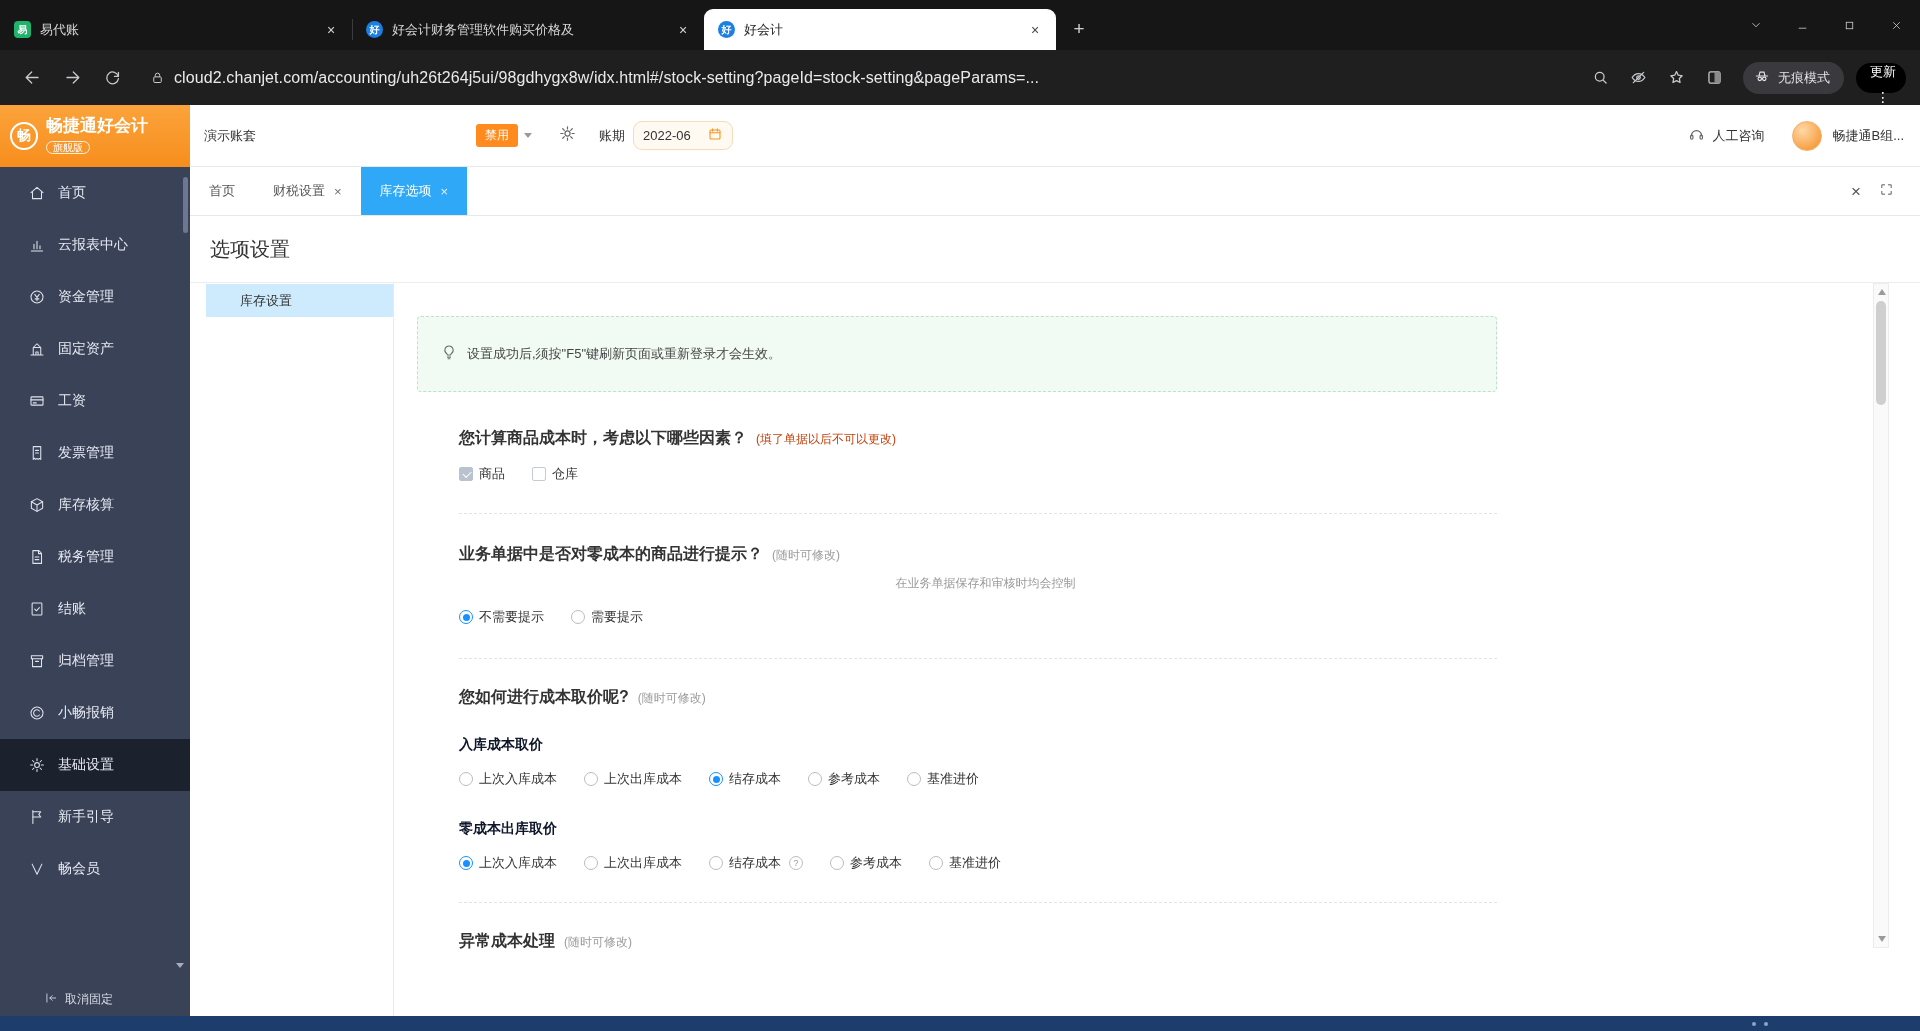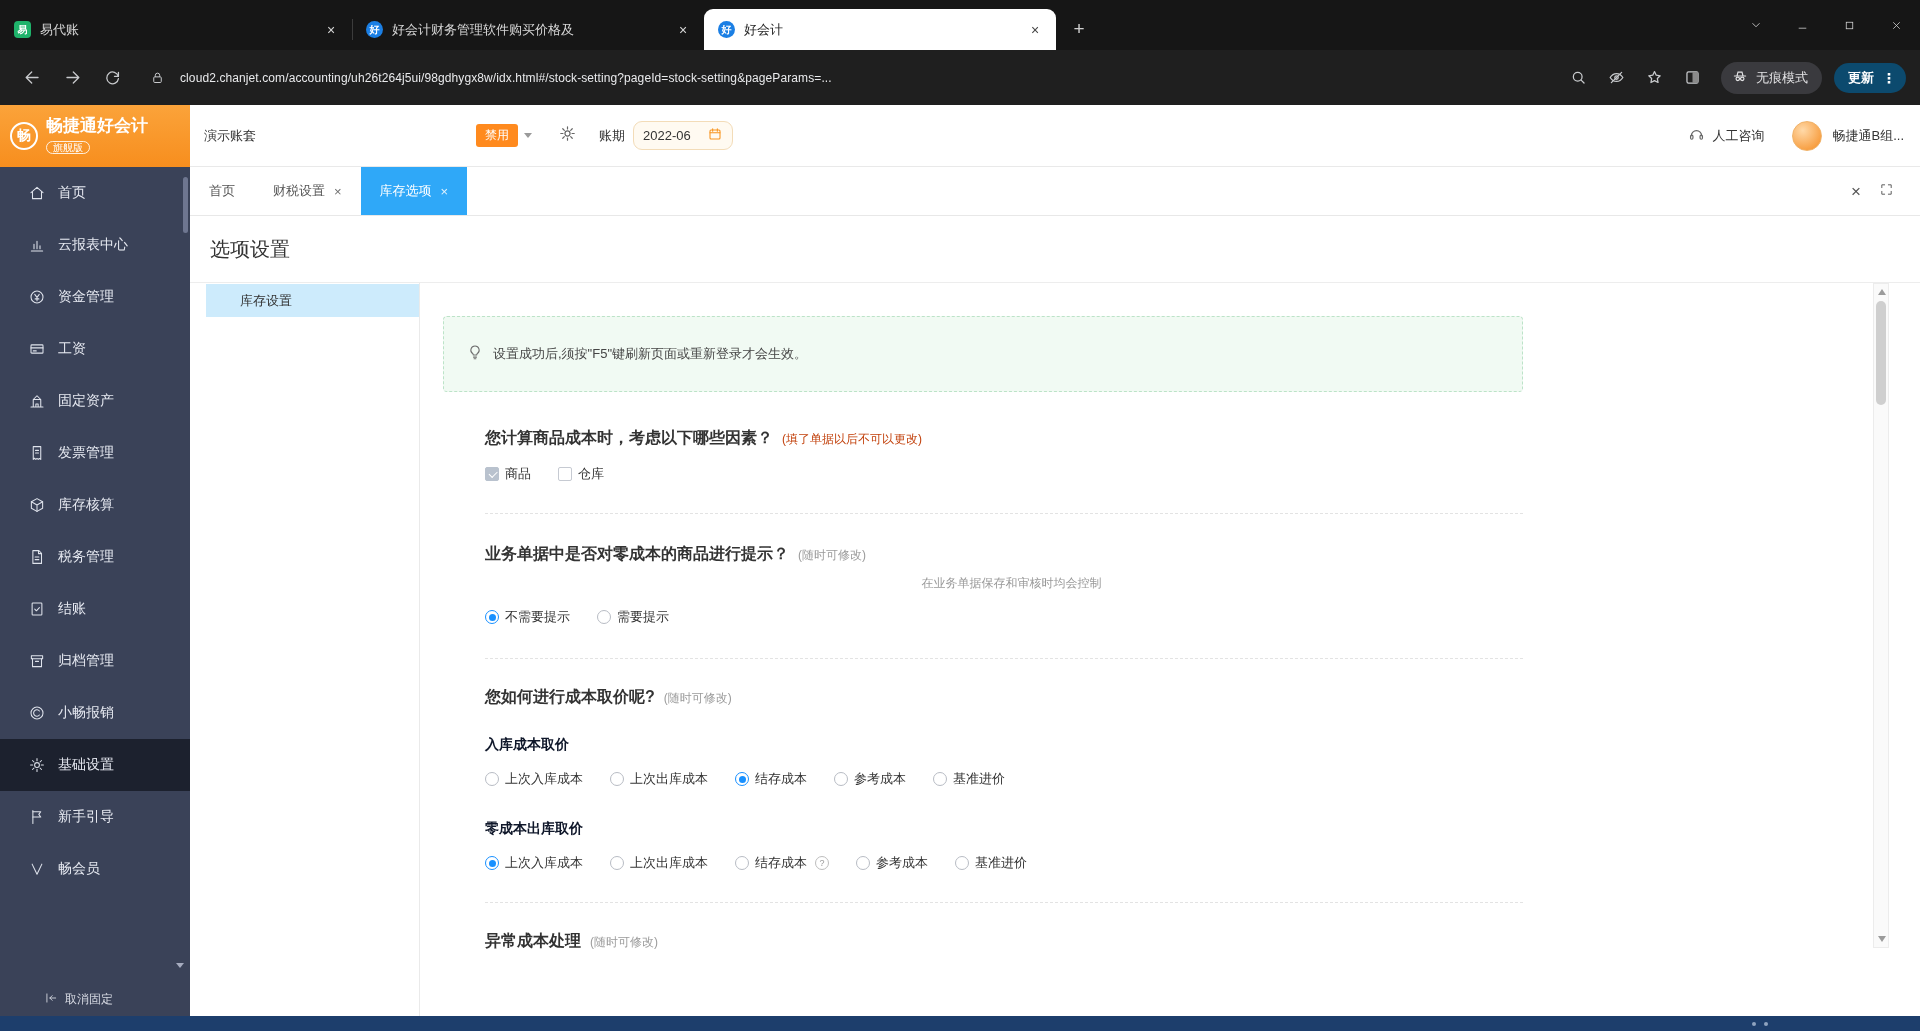--- a/index.html
+++ b/index.html
@@ -23,25 +23,25 @@
   .win-btn { width:47px; height:50px; display:flex; align-items:center; justify-content:center; color:#D9D9D9; }
   .win-btn svg { width:13px; height:13px; stroke:#D9D9D9; stroke-width:1.4; fill:none; }
   .tab-chevron svg { width:14px; height:14px; }
 
   
   .toolbar { height:55px; background:#1F1F1F; display:flex; align-items:center; padding:0 14px; flex-shrink:0; gap:4px; }
   .nav-btn { width:36px; height:36px; display:flex; align-items:center; justify-content:center; border-radius:50%; }
   .nav-btn svg, .tool-btn svg { width:19px; height:19px; stroke:#C8CACD; stroke-width:1.6; fill:none; stroke-linecap:round; stroke-linejoin:round; }
   .lockbox { width:26px; height:26px; display:flex; align-items:center; justify-content:center; margin-left:10px; }
   .lockbox svg { width:15px; height:15px; stroke:#C8CACD; stroke-width:1.6; fill:none; }
-  .url { flex:1; color:#E9EAEC; font-size:12px; white-space:nowrap; overflow:hidden; margin-left:6px; letter-spacing:.1px; }
+  .url { flex:1; color:#E9EAEC; font-size:16px; white-space:nowrap; overflow:hidden; letter-spacing:.1px; }
   .tool-btn { width:34px; height:34px; display:flex; align-items:center; justify-content:center; border-radius:50%; }
   .incog { height:32px; display:flex; align-items:center; gap:7px; background:#3A3A3E; border-radius:16px; padding:0 14px 0 10px; color:#E4E4E6; font-size:13px; margin:0 8px; }
   .incog svg { width:18px; height:18px; stroke:#E4E4E6; stroke-width:1.5; fill:none; stroke-linecap:round; }
-  .update-pill { height:30px; background:#0c4a6e; border-radius:15px; display:flex; align-items:center; gap:8px; padding:0 10px 0 14px; color:#fff; font-size:13px; font-weight:bold; }
+  .update-pill { height:30px; background:#000000; border-radius:15px; display:flex; align-items:center; gap:8px; padding:0 10px 0 14px; color:#fff; font-size:13px; font-weight:normal;flex-direction:column; }
   .update-dots { font-size:14px; letter-spacing:0; color:#fff; }
 
   
   .appheader { height:62px; background:#fff; border-bottom:1px solid #E9E9E9; display:flex; align-items:center; flex-shrink:0; }
   .logo { width:190px; height:62px; background:linear-gradient(180deg,#FBA33A,#F78E1E); display:flex; align-items:center; gap:8px; padding:0 10px; flex-shrink:0; }
   .logo-mark { width:28px; height:28px; border-radius:50%; border:2px solid #fff; color:#fff; display:flex; align-items:center; justify-content:center; font-size:14px; font-weight:bold; flex-shrink:0; }
   .logo-title { color:#fff; font-size:17px; font-weight:bold; line-height:1.15; }
   .logo-badge { display:inline-block; margin-top:3px; font-size:10px; color:#fff; border:1px solid rgba(255,255,255,.85); border-radius:8px; padding:0 6px; font-weight:normal; }
   .acct { font-size:13px; color:#333; margin-left:14px; }
   .disabled-tag { margin-left:220px; background:#FF8A1E; color:#fff; font-size:12px; border-radius:3px; padding:3px 9px; }
@@ -72,21 +72,21 @@
   .workspace { flex:1; background:#fff; display:flex; flex-direction:column; min-width:0; }
   .ws-tabs { height:49px; border-bottom:1px solid #E8E8E8; display:flex; align-items:stretch; flex-shrink:0; }
   .ws-tab { padding:0 19px; display:flex; align-items:center; gap:9px; font-size:13px; color:#555; }
   .ws-tab.active { background:#2FA8F8; color:#fff; }
   .ws-close { font-size:13px; opacity:.85; line-height:1; }
   .ws-tabs-right { margin-left:auto; display:flex; align-items:center; gap:18px; padding-right:26px; }
   .ws-x { font-size:17px; color:#555; line-height:1; }
   .ws-full svg { width:15px; height:15px; stroke:#555; stroke-width:1.5; fill:none; stroke-linecap:round; }
   .ws-title { height:67px; border-bottom:1px solid #EDEDED; display:flex; align-items:center; padding-left:20px; font-size:20px; color:#333; flex-shrink:0; }
   .ws-body { flex:1; display:flex; position:relative; min-height:0; }
-  .subnav { width:230px; border-right:1px solid #EAEAEA; padding-top:1px; flex-shrink:0; }
+  .subnav { width:204px; border-right:1px solid #EAEAEA; padding-top:1px; flex-shrink:0; }
   .subnav-item { height:33px; margin-left:16px; display:flex; align-items:center; padding-left:34px; font-size:13px; color:#333; }
   .subnav-item.active { background:#CDEBFC; }
 
   .panel { flex:1; padding:33px 0 0 23px; min-width:0; }
   .panel-inner { width:1080px; }
   .notice { height:76px; border:1px dashed #BCE3C8; background:#F1FAF3; border-radius:4px; display:flex; align-items:center; gap:9px; padding:0 22px; }
   .notice svg { width:18px; height:18px; stroke:#6F6F6F; stroke-width:1.4; fill:none; stroke-linecap:round; stroke-linejoin:round; flex-shrink:0; }
   .notice-text { font-size:13px; color:#454545; }
 
   .sections { margin-left:42px; }
@@ -309,33 +309,33 @@
             <svg viewBox="0 0 24 24">
               <circle cx="12" cy="12" r="8"></circle>
               <path d="M9 8.5l3 4 3-4M12 12.5V17M9.5 14.5h5"></path>
             </svg>
           </span>
         <span>资金管理</span>
       </div>
       <div class="side-item">
         <span class="sicon">
             <svg viewBox="0 0 24 24">
+              <path d="M4 20h16M7 20V10h10v10M7 10l5-5 5 5M10.5 20v-4h3v4"></path>
+            </svg>
+          </span>
+        <span>固定资产</span>
+      </div>
+      <div class="side-item">
+        <span class="sicon">
+            <svg viewBox="0 0 24 24">
               <rect x="4" y="6.5" width="16" height="11" rx="1"></rect>
               <path d="M4 10.5h16M7 14.5h4"></path>
             </svg>
           </span>
         <span>工资</span>
-      </div>
-      <div class="side-item">
-        <span class="sicon">
-            <svg viewBox="0 0 24 24">
-              <path d="M4 20h16M7 20V10h10v10M7 10l5-5 5 5M10.5 20v-4h3v4"></path>
-            </svg>
-          </span>
-        <span>固定资产</span>
       </div>
       <div class="side-item">
         <span class="sicon">
             <svg viewBox="0 0 24 24">
               <path d="M7 3.5h10v17l-1.7-1.2-1.6 1.2-1.7-1.2-1.6 1.2L8.7 19 7 20.5Z"></path>
               <path d="M10 8.5h4M10 12h4"></path>
             </svg>
           </span>
         <span>发票管理</span>
       </div>

